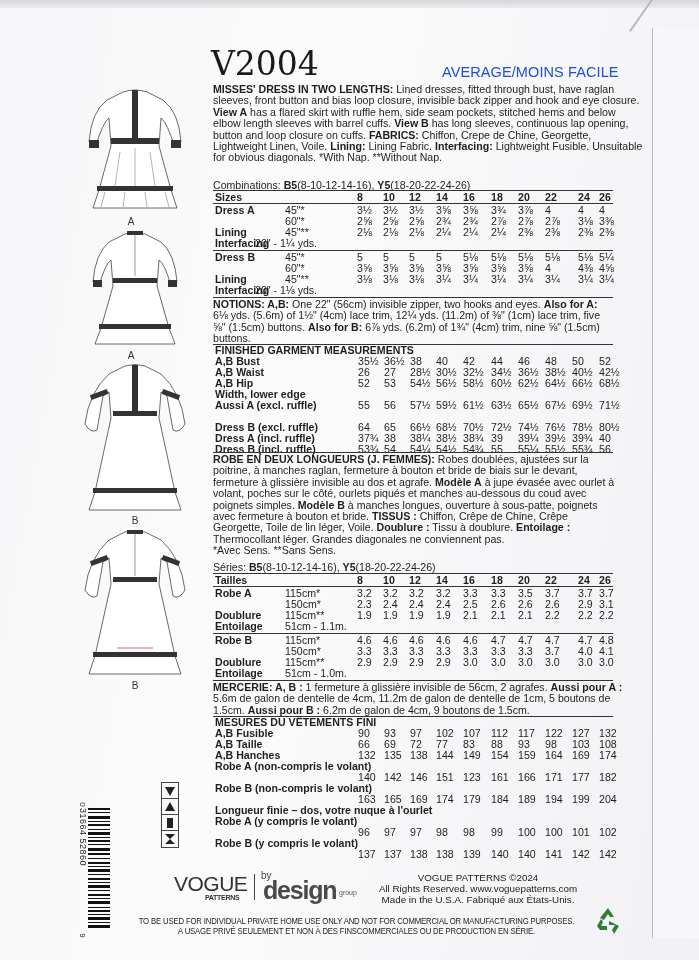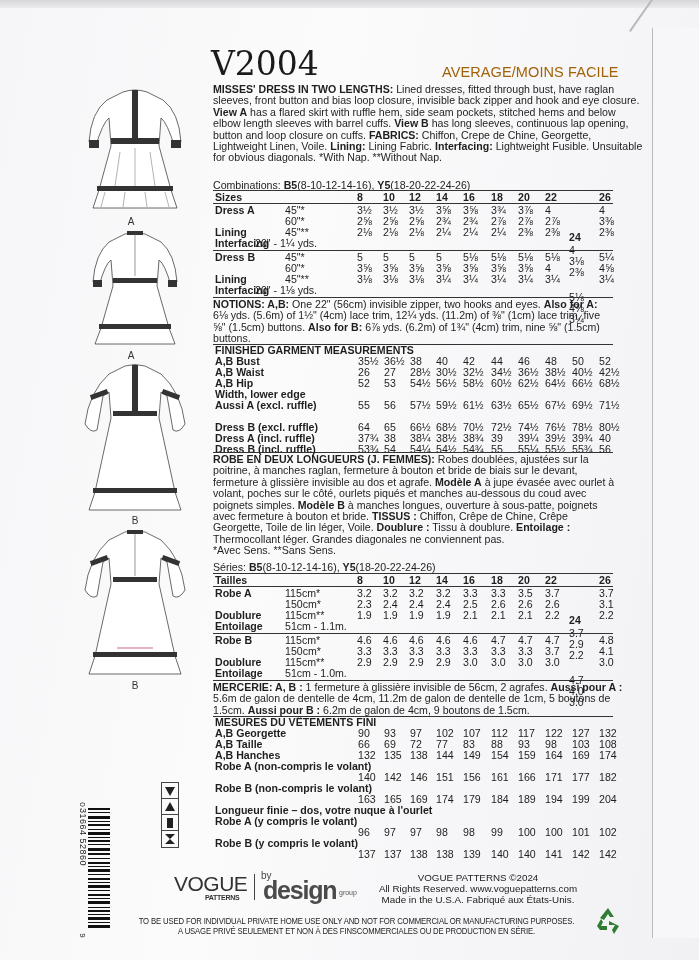--- a/index.html
+++ b/index.html
@@ -29,21 +29,21 @@
   }
 
   
   .pattern-number {
     position: absolute; left: 211px; top: 44px;
     font-family: "DejaVu Serif", "Liberation Serif", serif;
     font-size: 33px; letter-spacing: 0px; color: #1a1a1a; font-weight: normal;
   }
   .difficulty {
     position: absolute; left: 442px; top: 64px;
-    font-size: 14.5px; color: #a16207; letter-spacing: 0.1px;
+    font-size: 14.5px; color: #1d4ed8; letter-spacing: 0.1px;
   }
 
   .text-block {
     position: absolute; left: 213px; width: 430px;
     font-size: 10.6px; line-height: 11.4px; color: #1e1e1e;
   }
   .text-block b { font-weight: bold; }
 
   .rule { position: absolute; left: 213px; height: 0; border-top: 1.4px solid #333; }
 
@@ -51,21 +51,21 @@
   .tbl { position: absolute; left: 213px; width: 424px; font-size: 10.6px; color: #1e1e1e; }
   .tbl .row { position: relative; height: 11px; line-height: 11px; white-space: nowrap; }
   .tbl .lbl { position: absolute; left: 2px; font-weight: bold; }
   .tbl .unit { position: absolute; left: 72px; }
   .tbl .cell { position: absolute; width: 30px; }
   .tbl .hdr { font-weight: bold; }
   .tbl .span { position: absolute; left: 72px; }
 
   .col0 { left: 144px; } .col1 { left: 170px; } .col2 { left: 196px; }
   .col3 { left: 223px; } .col4 { left: 250px; } .col5 { left: 278px; }
-  .col6 { left: 305px; } .col7 { left: 332px; } .col8 { left: 356px; margin-top: 40px; }
+  .col6 { left: 305px; } .col7 { left: 332px; } .col8 { left: 365px; }
   .col9 { left: 386px; }
 
   .mcol0 { left: 145px; } .mcol1 { left: 171px; } .mcol2 { left: 197px; }
   .mcol3 { left: 223px; } .mcol4 { left: 250px; } .mcol5 { left: 278px; }
   .mcol6 { left: 305px; } .mcol7 { left: 332px; } .mcol8 { left: 359px; }
   .mcol9 { left: 386px; }
 
   .views-col { position: absolute; left: 75px; top: 60px; width: 120px; }
   .view { position: absolute; left: 0; width: 120px; }
   .view-label { position: absolute; font-size: 10px; color: #333; width: 20px; text-align: center; }
@@ -468,21 +468,21 @@
 <div class="text-block" style="top:682px; width:410px;">
   <b>MERCERIE: A, B :</b><span> 1 fermeture à glissière invisible de 56cm, 2 agrafes. </span><b>Aussi pour A :</b><span>  5.6m de galon de dentelle de 4cm, 11.2m de galon de dentelle de 1cm, 5 boutons de 1.5cm. </span><b>Aussi pour B :</b><span> 6.2m de galon de 4cm, 9 boutons de 1.5cm.</span>
 </div>
 <div class="rule" style="top:716px; width:400px;"></div>
 
 <div class="tbl" style="top:717px;text-decoration:underline;">
   <div class="row">
       <span class="lbl">MESURES DU VÊTEMENTS FINI</span>
     </div>
   <div class="row">
-    <span class="lbl">A,B Georgette</span>
+    <span class="lbl">A,B Fusible</span>
     <span class="cell mcol0">90</span>
     <span class="cell mcol1">93</span>
     <span class="cell mcol2">97</span>
     <span class="cell mcol3">102</span>
     <span class="cell mcol4">107</span>
     <span class="cell mcol5">112</span>
     <span class="cell mcol6">117</span>
     <span class="cell mcol7">122</span>
     <span class="cell mcol8">127</span>
     <span class="cell mcol9">132</span>
@@ -514,21 +514,21 @@
     <span class="cell mcol9">174</span>
   </div>
   <div class="row">
       <span class="lbl">Robe A (non-compris le volant)</span>
     </div>
   <div class="row">
     <span class="cell mcol0">140</span>
     <span class="cell mcol1">142</span>
     <span class="cell mcol2">146</span>
     <span class="cell mcol3">151</span>
-    <span class="cell mcol4">156</span>
+    <span class="cell mcol4">123</span>
     <span class="cell mcol5">161</span>
     <span class="cell mcol6">166</span>
     <span class="cell mcol7">171</span>
     <span class="cell mcol8">177</span>
     <span class="cell mcol9">182</span>
   </div>
   <div class="row">
       <span class="lbl">Robe B (non-compris le volant)</span>
     </div>
   <div class="row">

